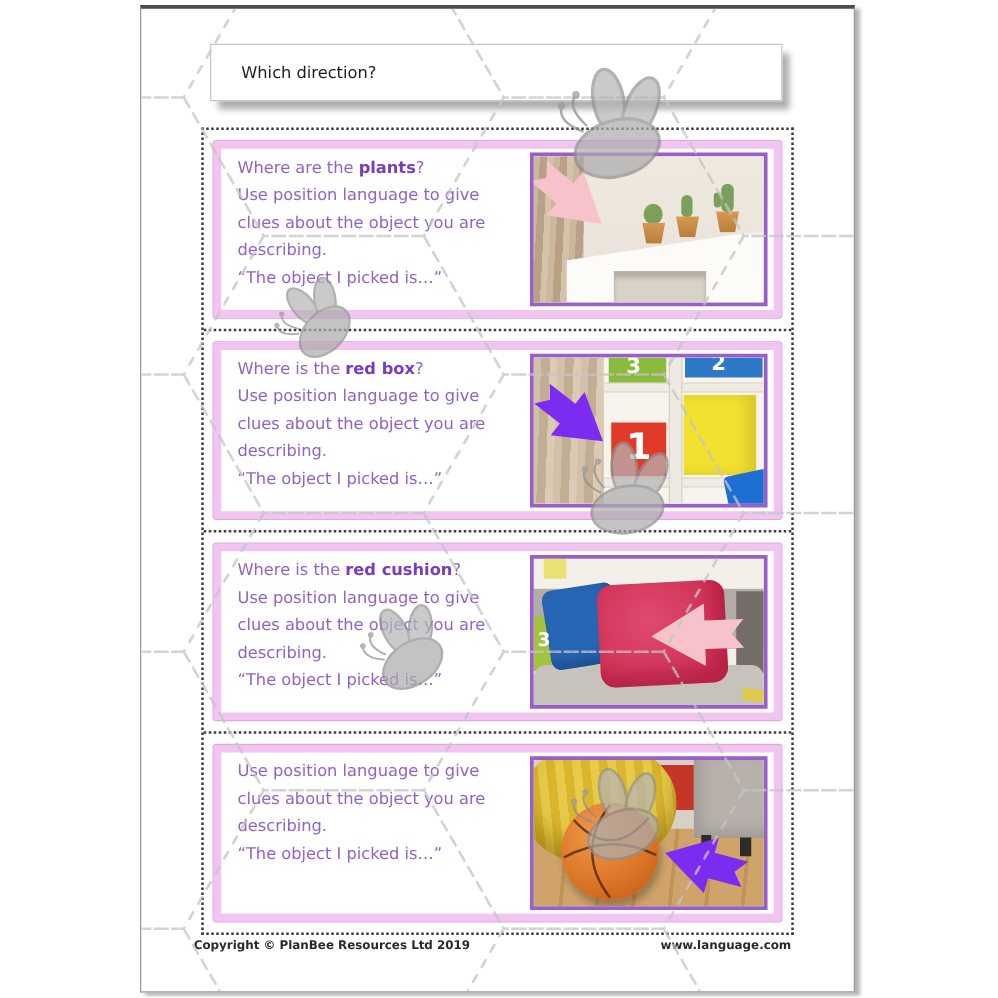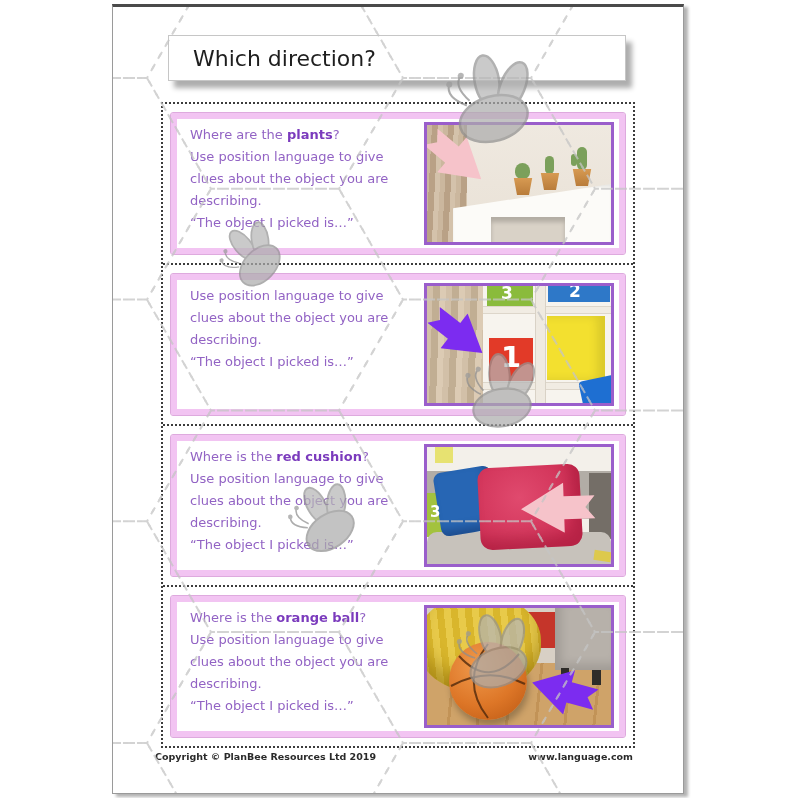--- a/index.html
+++ b/index.html
@@ -15,21 +15,21 @@
   .bee{position:absolute;z-index:8;opacity:.72;pointer-events:none;}
   .bee1{left:318px;top:44px;width:122px;transform:rotate(8deg);}
   .bee2{left:98px;top:214px;width:84px;transform:rotate(-22deg);}
   .bee3{left:338px;top:344px;width:102px;transform:rotate(14deg);}
   .bee4{left:166px;top:474px;width:92px;transform:rotate(-10deg);}
   .bee5{left:332px;top:604px;width:102px;transform:rotate(4deg);}
   
   .header{position:absolute;left:55px;top:28px;width:458px;height:46px;background:#fff;
           border:1px solid #c6c6c6;box-shadow:6px 7px 5px rgba(0,0,0,.32);
           display:flex;justify-content:space-between;align-items:center;padding:0 24px;
-          box-sizing:border-box;font-size:22px;color:#1e1e1e;z-index:2;}
+          box-sizing:border-box;font-size:13px;color:#1e1e1e;z-index:2;}
   
   .cutbox{position:absolute;left:48px;top:95px;width:474px;border:2px dotted #3c3c3c;
           padding:9px 8px;box-sizing:border-box;z-index:2;background:transparent;}
   .cutline{border-top:2px dotted #3c3c3c;margin:9px -8px;height:0;}
   .card{position:relative;height:141px;background:#fff;border:6px solid #f2c4f2;
         outline:1px solid #deaade;border-radius:2px;box-sizing:border-box;}
   .card-text{position:absolute;left:13px;top:5px;width:248px;
              font-size:13px;line-height:22px;color:#9263c4;}
   .kw{font-weight:bold;color:#7b3bbd;}
   
@@ -144,20 +144,21 @@
           <svg class="arrow" style="left:-4px;top:10px;transform:rotate(40deg)" width="66" height="46" viewBox="0 0 100 70" preserveAspectRatio="none">
             <polygon points="0,19 42,19 42,0 100,35 42,70 42,51 0,51 13,35" fill="#f6c3ca"></polygon>
           </svg>
         </div>
       </div>
 
       <div class="cutline"></div>
 
       <div class="card">
         <div class="card-text">
+          <div><span>Where is the </span><span class="kw">red box</span><span>?</span></div>
           <div>Use position language to give</div>
           <div>clues about the object you are</div>
           <div>describing.</div>
           <div>“The object I picked is…”</div>
         </div>
         <div class="photo">
           <div class="s2-bg"></div>
           <div class="s2-shelfA"></div>
           <div class="s2-shelfB"></div>
           <div class="s2-post"></div>
@@ -200,21 +201,20 @@
           <svg class="arrow" style="left:94px;top:36px;transform:rotate(178deg)" width="74" height="50" viewBox="0 0 100 70" preserveAspectRatio="none">
             <polygon points="0,19 42,19 42,0 100,35 42,70 42,51 0,51 13,35" fill="#f6c3ca"></polygon>
           </svg>
         </div>
       </div>
 
       <div class="cutline"></div>
 
       <div class="card">
         <div class="card-text">
-          <div><span>Where is the </span><span class="kw">orange ball</span><span>?</span></div>
           <div>Use position language to give</div>
           <div>clues about the object you are</div>
           <div>describing.</div>
           <div>“The object I picked is…”</div>
         </div>
         <div class="photo">
           <div class="s4-wall"></div>
           <div class="s4-floor"></div>
           <div class="s4-red"></div>
           <div class="s4-sofa"></div>

